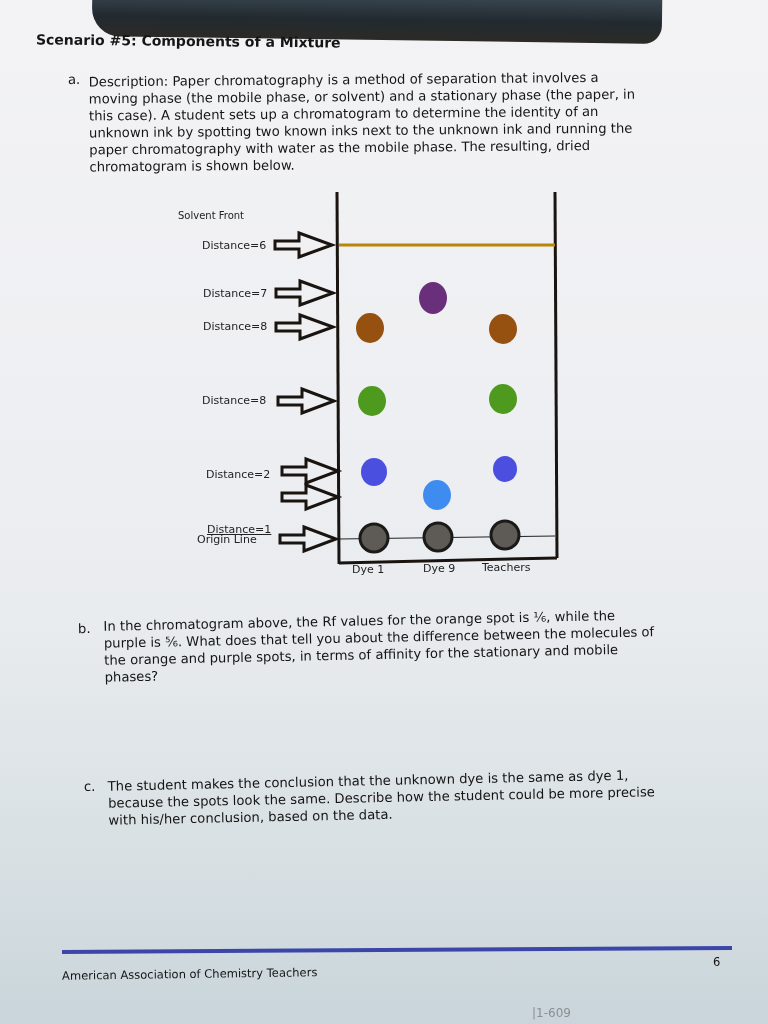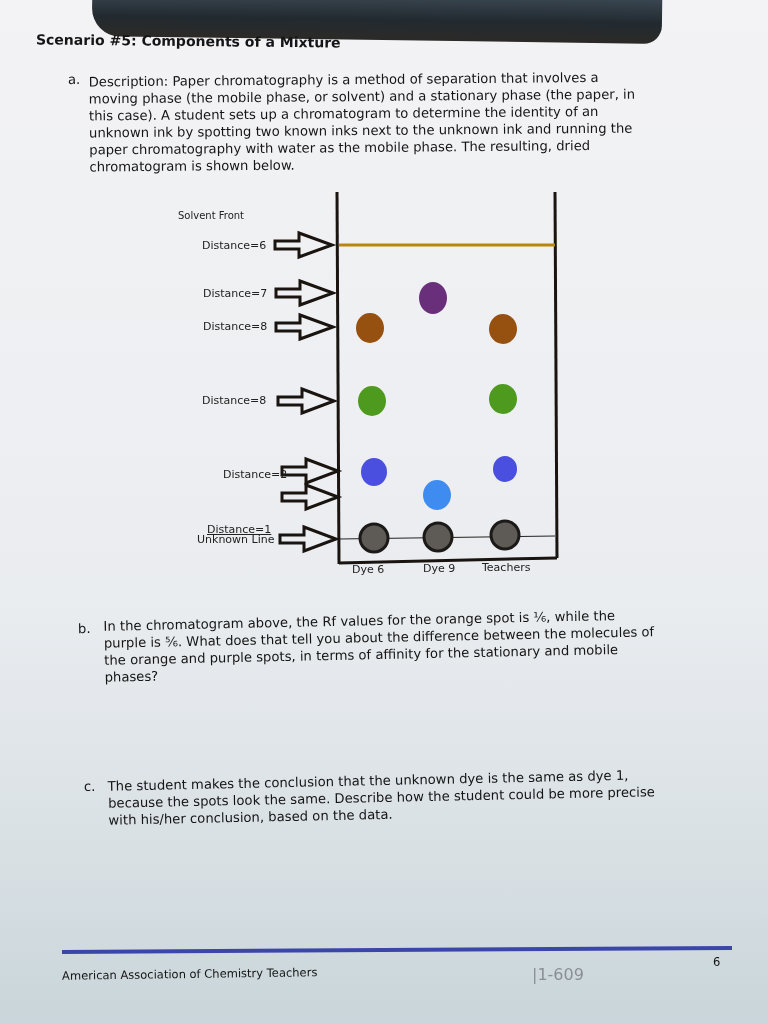--- a/index.html
+++ b/index.html
@@ -65,24 +65,24 @@
       <path d="M282,467 h24 v-8 l32,12 l-32,12 v-8 h-24 z"></path>
       <path d="M282,493 h24 v-8 l32,12 l-32,12 v-8 h-24 z"></path>
       <path d="M280,535 h24 v-8 l32,12 l-32,12 v-8 h-24 z"></path>
     </g>
   </svg>
   <div class="lbl" style="left:178px;top:210px;font-size:10px;">Solvent Front</div>
   <div class="lbl" style="left:202px;top:239px;">Distance=6</div>
   <div class="lbl" style="left:203px;top:287px;">Distance=7</div>
   <div class="lbl" style="left:203px;top:320px;">Distance=8</div>
   <div class="lbl" style="left:202px;top:394px;">Distance=8</div>
-  <div class="lbl" style="left:223px;top:468px;">Distance=2</div>
+  <div class="lbl" style="left:206px;top:468px;">Distance=2</div>
   <div class="lbl" style="left:207px;top:523px;text-decoration:underline;">Distance=1</div>
-  <div class="lbl" style="left:197px;top:533px;">Unknown Line</div>
-  <div class="lbl" style="left:352px;top:563px;">Dye 6</div>
+  <div class="lbl" style="left:197px;top:533px;">Origin Line</div>
+  <div class="lbl" style="left:352px;top:563px;">Dye 1</div>
   <div class="lbl" style="left:423px;top:562px;">Dye 9</div>
   <div class="lbl" style="left:482px;top:561px;">Teachers</div>
 </div>
 
 <div class="qlabel" style="left:78px;top:621px;transform:rotate(-1.2deg);">b.</div>
 <div class="para" style="left:104px;top:612px;transform:rotate(-1.2deg);">
   <div>In the chromatogram above, the Rf values for the orange spot is ⅙, while the</div>
   <div>purple is ⅚. What does that tell you about the difference between the molecules of</div>
   <div>the orange and purple spots, in terms of affinity for the stationary and mobile</div>
   <div>phases?</div>
@@ -90,14 +90,14 @@
 
 <div class="qlabel" style="left:84px;top:779px;transform:rotate(-1.2deg);">c.</div>
 <div class="para" style="left:108px;top:772px;transform:rotate(-1.2deg);">
   <div>The student makes the conclusion that the unknown dye is the same as dye 1,</div>
   <div>because the spots look the same. Describe how the student could be more precise</div>
   <div>with his/her conclusion, based on the data.</div>
 </div>
 
 <div class="footer-line"></div>
 <div class="footer" style="left:62px;top:967px;transform:rotate(-0.8deg);">American Association of Chemistry Teachers</div>
-<div class="footer" style="left:532px;top:965px;color:#8a8f94;font-size:16px;">|1-609</div>
+<div class="footer" style="left:532px;top:1006px;color:#8a8f94;font-size:12px;">|1-609</div>
 <div class="footer" style="left:713px;top:955px;">6</div>
 
 </body></html>

